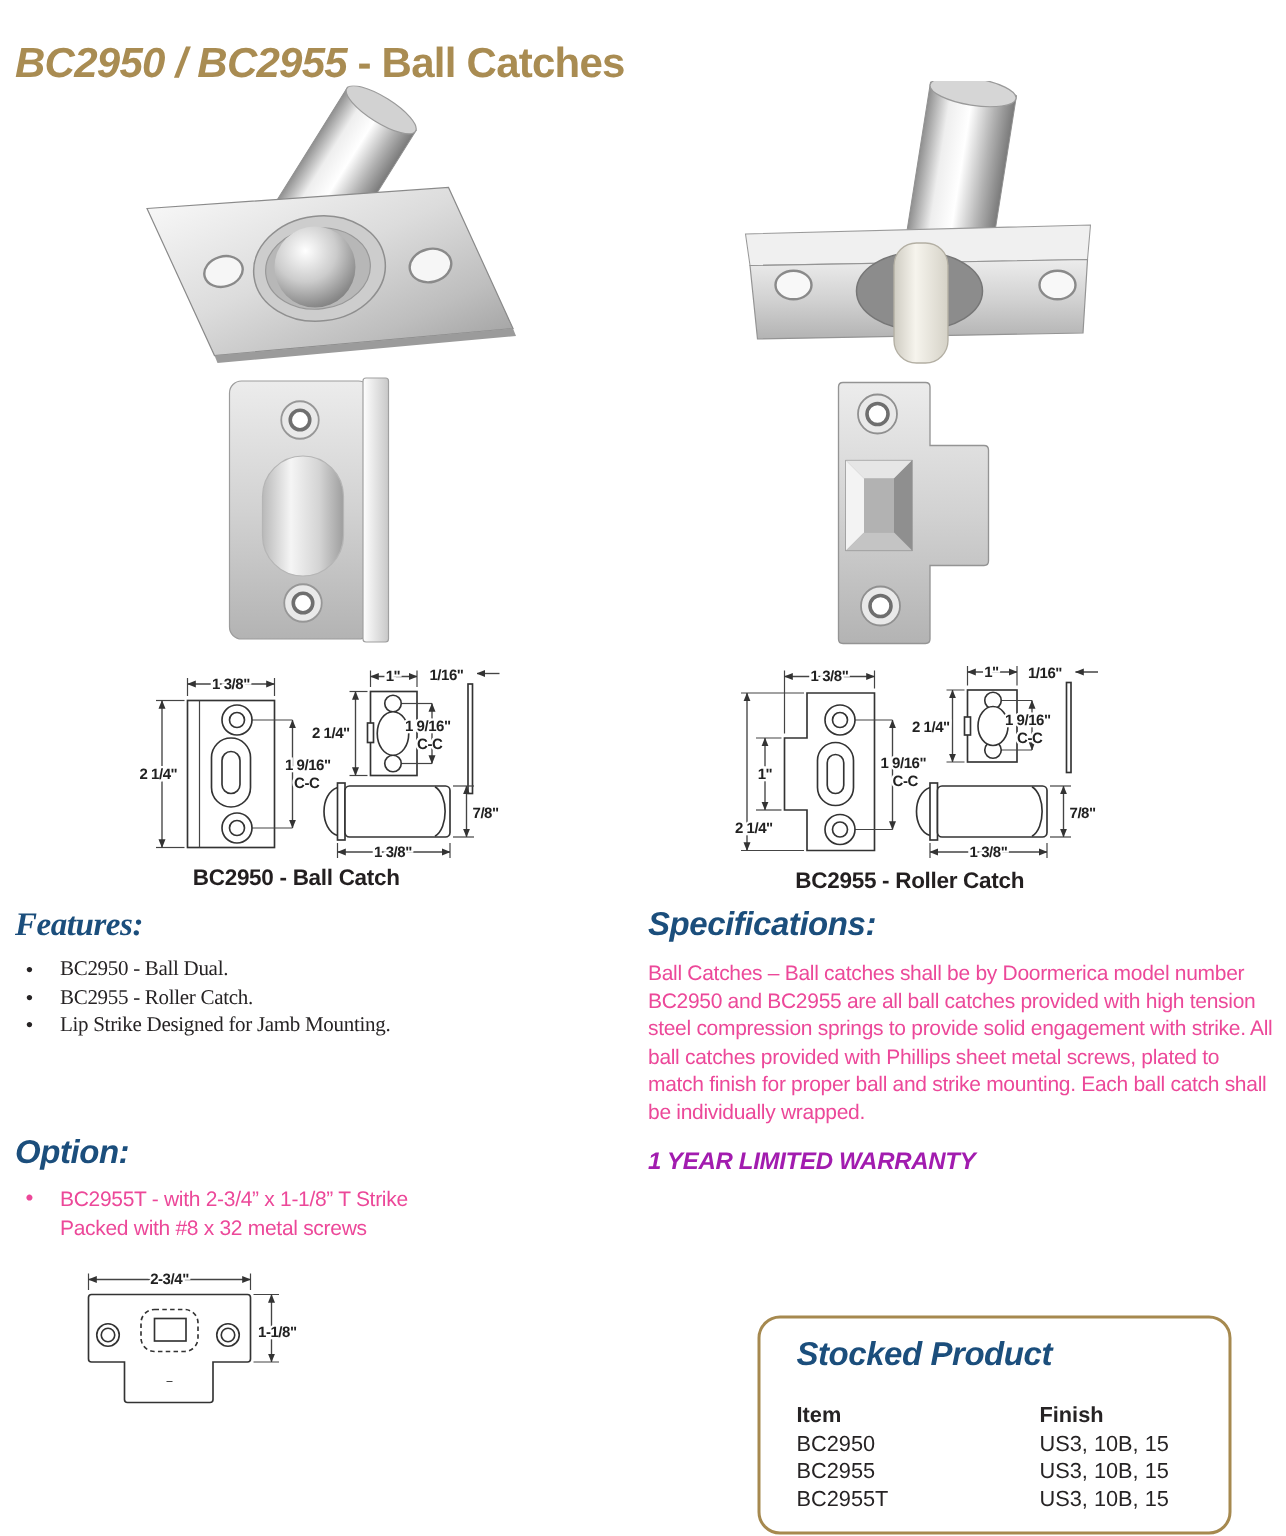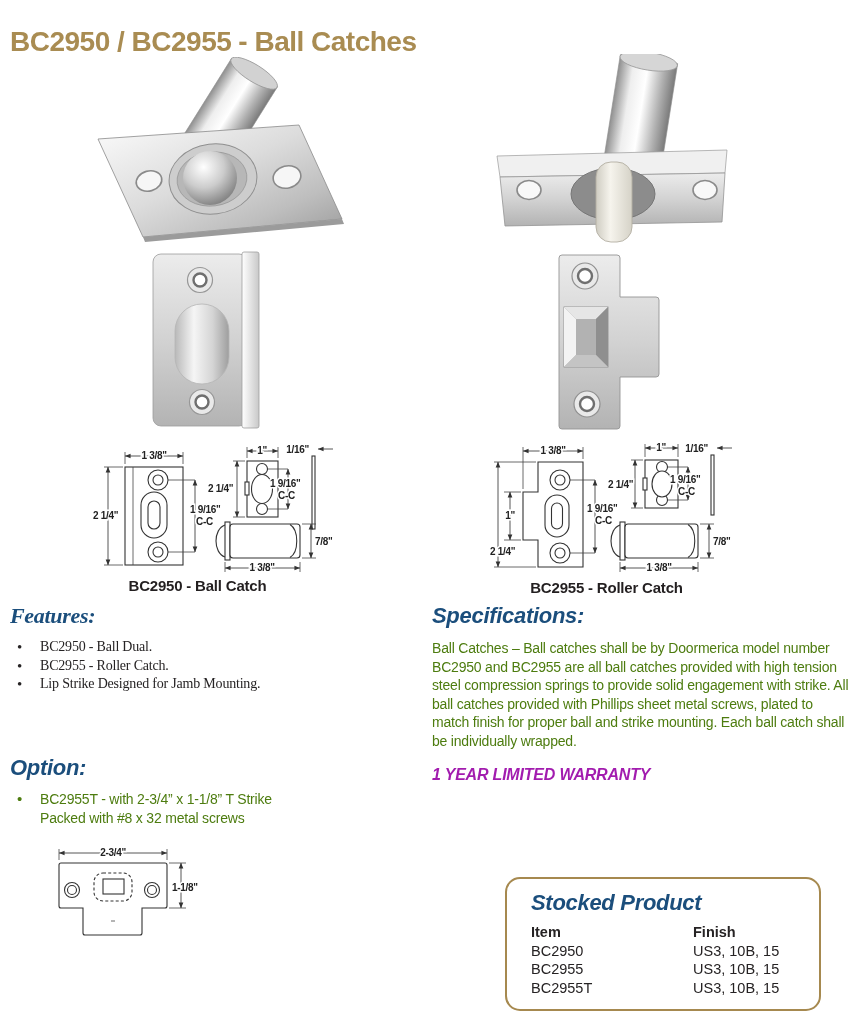--- a/index.html
+++ b/index.html
@@ -7,28 +7,28 @@
     width:857px; height:1024px; position:relative; background:#ffffff;
     font-family:"Liberation Sans", sans-serif; color:#262324; overflow:hidden;
   }
   .abs { position:absolute; }
 
   
   .page-title {
     left:10px; top:7px; font-size:28px; font-weight:bold; color:#a98c52;
     letter-spacing:-0.5px; white-space:nowrap;
   }
-  .page-title .models { }
+  .page-title .models { font-style:italic; }
   .page-title .suffix { margin-left:7px; }
 
   .section-heading {
     font-size:22px; font-weight:bold; font-style:italic; color:#1b4e7c;
     letter-spacing:-0.3px;
   }
-  .body-text { font-size:14px; line-height:18.5px; letter-spacing:-0.2px; color:#4d7c0f; }
+  .body-text { font-size:14px; line-height:18.5px; letter-spacing:-0.2px; color:#ec4899; }
 
   .features-list { list-style:none; margin:9px 0 0 0; padding:0; }
   .features-list li {
     position:relative; padding-left:30px; font-size:14px; line-height:18.6px;
     letter-spacing:-0.2px;
   }
   .features-list li::before {
     content:"\2022"; position:absolute; left:7px; top:0; font-size:15px;
   }
   .option-line1 { position:relative; padding-left:30px; margin-top:9px; }
@@ -42,25 +42,25 @@
   }
 
   .drawing-caption {
     font-size:15px; font-weight:bold; color:#231f20; text-align:center;
     letter-spacing:-0.2px;
   }
 
   
   .stocked-box {
     left:505px; top:877px; width:288px; height:119px;
-    border:2.5px solid #a6894f; border-radius:15px; padding:11px 0 0 24px;
+    border:2.5px solid #a6894f; border-radius:15px; padding:11px 0 12px 24px;
     background:#fff;
   }
   .stocked-heading { font-size:22px; font-weight:bold; font-style:italic; color:#1b4e7c; letter-spacing:-0.3px; }
-  .stocked-table { margin-top:7px; font-size:14.5px; line-height:18.6px; }
+  .stocked-table { margin-top:19px; font-size:14.5px; line-height:18.6px; }
   .stocked-row span.cell-item  { display:inline-block; width:162px; }
   .stocked-row.hdr { font-weight:bold; }
 
   
   .draw .ln   { fill:#ffffff; stroke:#333; stroke-width:1.1; }
   .draw .nf   { fill:none;    stroke:#333; stroke-width:1.1; }
   .draw .thin { fill:none;    stroke:#444; stroke-width:0.8; }
   .draw .dim  { fill:none;    stroke:#444; stroke-width:0.9; }
   .draw .dash { stroke-dasharray:3,2.2; }
   .draw text.dimtxt {

